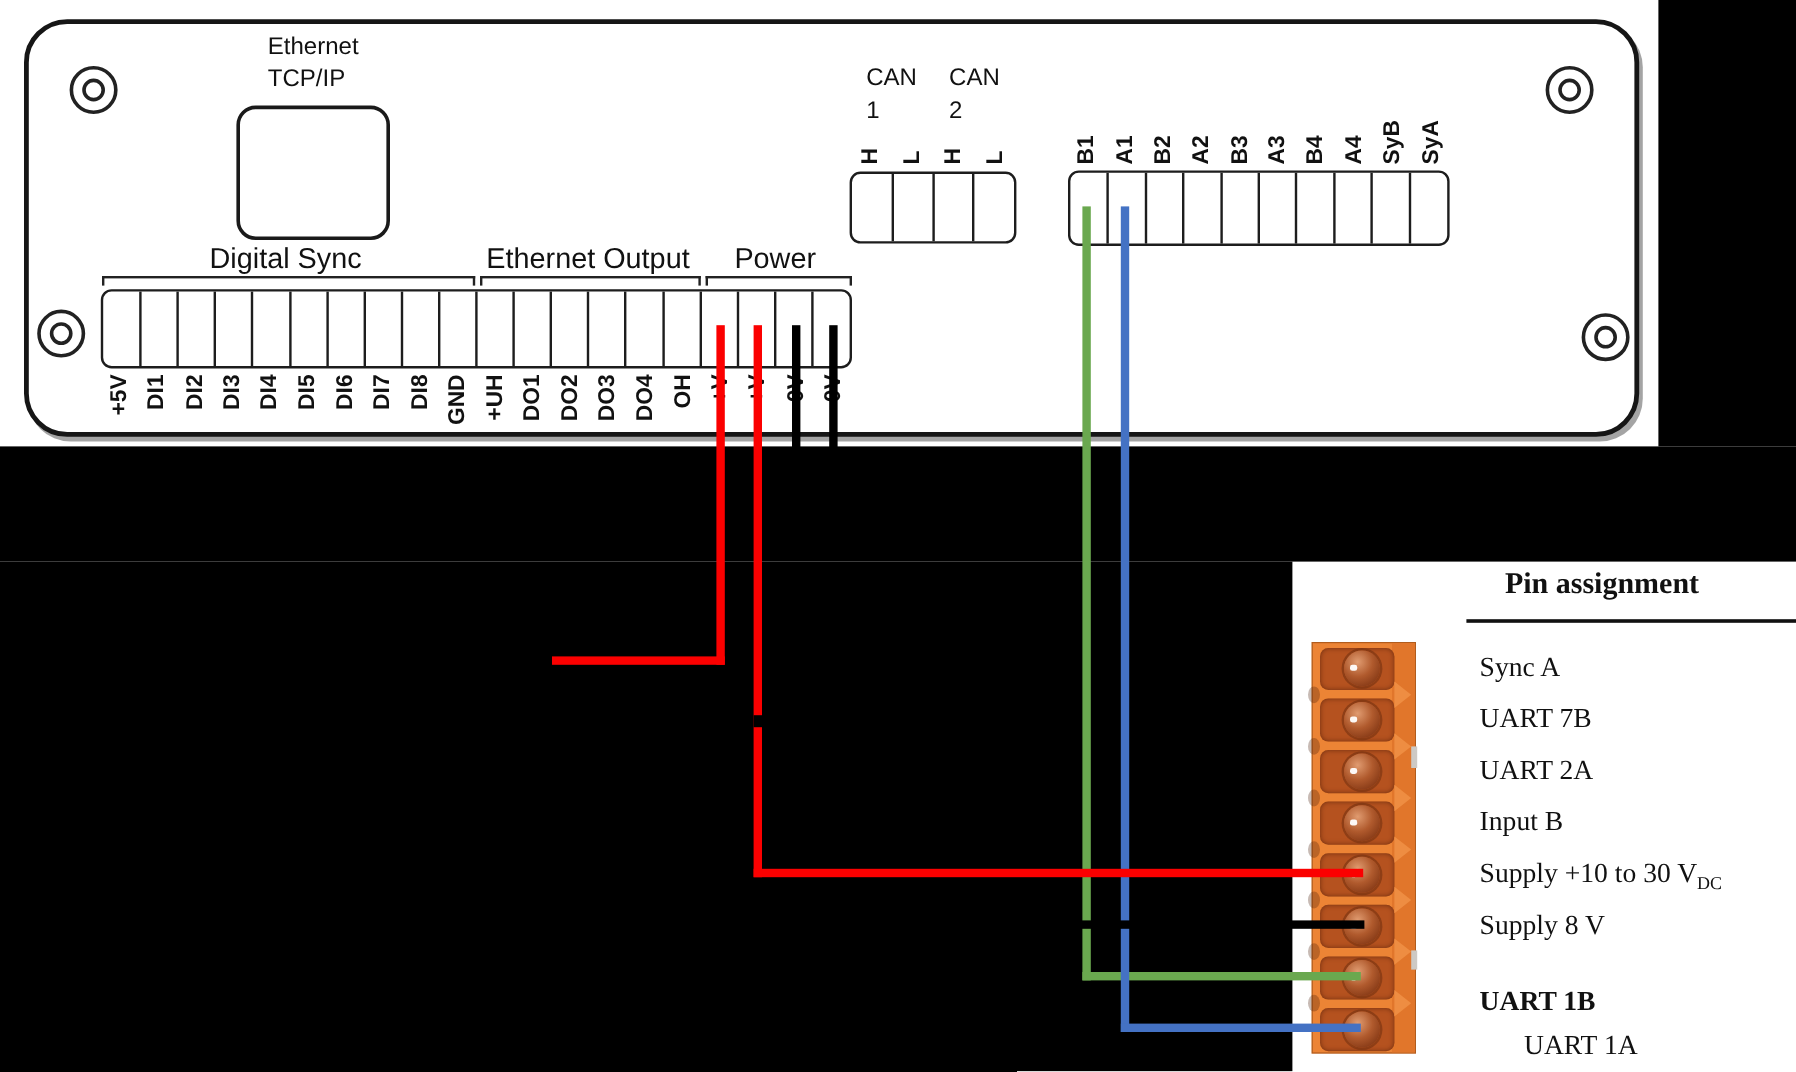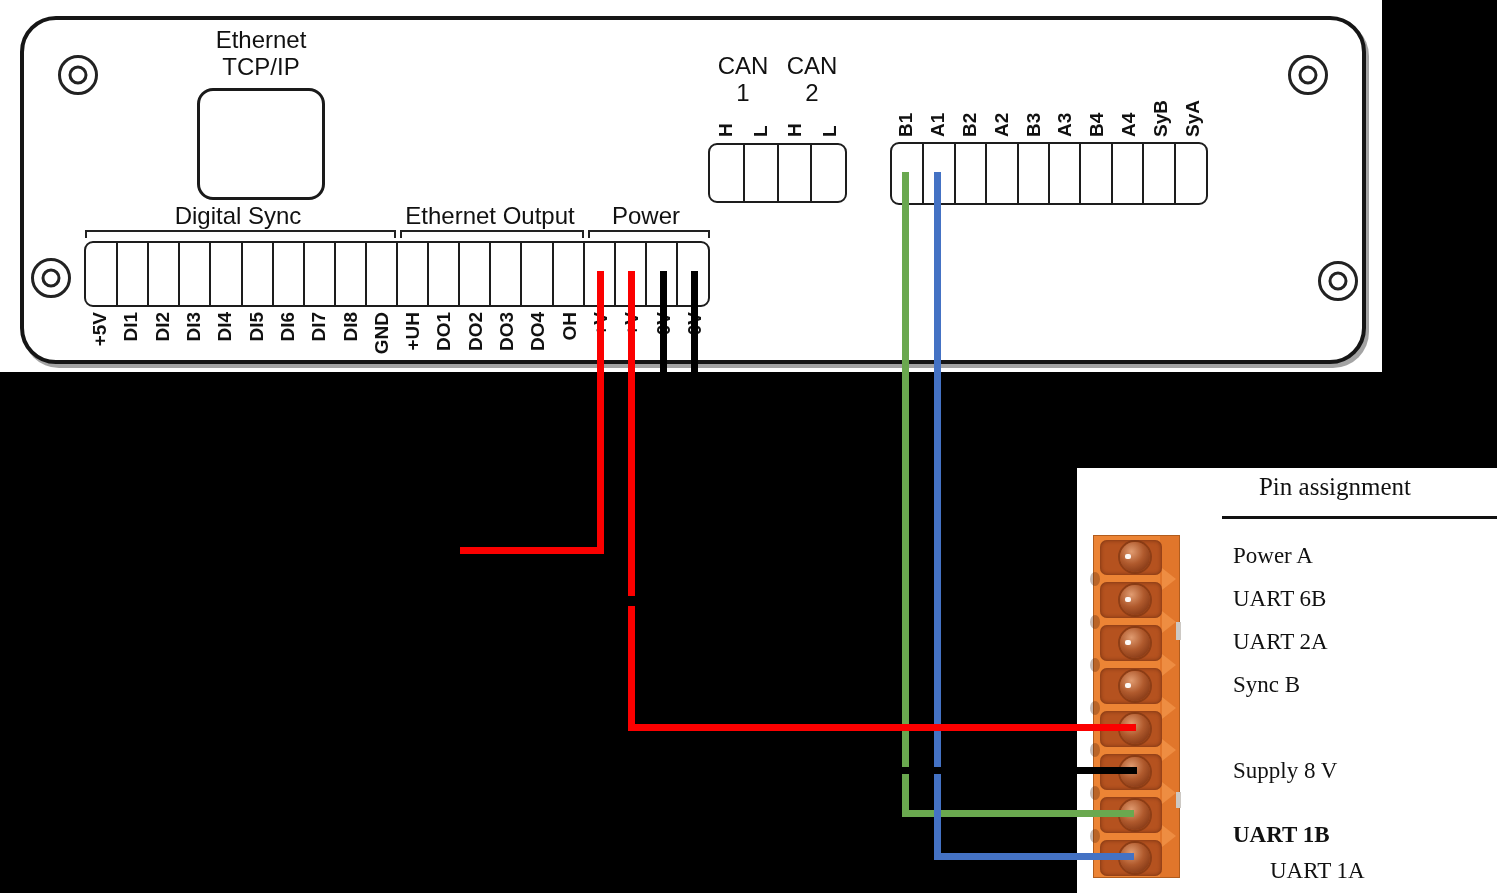--- a/index.html
+++ b/index.html
@@ -12,31 +12,31 @@
   #panel{
     position:absolute;left:20px;top:16px;width:1346px;height:348px;
     border:4px solid #161616;border-radius:36px;background:#fff;
     box-shadow:3px 4px 0 rgba(90,90,90,.55);box-sizing:border-box;
   }
   .hole{position:absolute;border:3px solid #222;border-radius:50%;width:40px;height:40px;box-sizing:border-box;}
   .hole .inner{position:absolute;left:50%;top:50%;transform:translate(-50%,-50%);
     width:19px;height:19px;border:3px solid #222;border-radius:50%;box-sizing:border-box;}
   #rj45{position:absolute;left:197px;top:88px;width:128px;height:112px;border:3px solid #1a1a1a;
     border-radius:16px;box-sizing:border-box;background:#fff;}
-  .toplabel{position:absolute;font-size:24px;line-height:27px;text-align:center;transform:translateX(-50%);white-space:nowrap;}
+  .toplabel{position:absolute;font-size:20px;line-height:27px;text-align:left;transform:translateX(-50%);white-space:nowrap;}
   .sec-label{position:absolute;font-size:24px;line-height:26px;transform:translateX(-50%);white-space:nowrap;}
   .brace{position:absolute;height:8px;border-top:2px solid #222;border-left:2px solid #222;border-right:2px solid #222;box-sizing:border-box;}
   .tblock{position:absolute;border:2px solid #1d1d1d;border-radius:9px;background:#fff;box-sizing:border-box;}
   .divider{position:absolute;width:2px;background:#1d1d1d;top:0;bottom:0;}
   .vlabel{position:absolute;font-size:19px;font-weight:700;line-height:21px;white-space:nowrap;
     transform-origin:top left;}
   .vdown{transform:rotate(-90deg) translateX(-100%);}
   .vup{transform:rotate(-90deg);}
   
-  #pa-title{position:absolute;font-family:"Liberation Serif","DejaVu Serif",serif;font-weight:400;
+  #pa-title{position:absolute;font-family:"Liberation Serif","DejaVu Serif",serif;font-weight:700;
     font-size:25px;transform:translateX(-50%);white-space:nowrap;}
   #pa-rule{position:absolute;background:#111;}
   .pa-row{position:absolute;font-family:"Liberation Serif","DejaVu Serif",serif;font-size:23px;
     height:30px;line-height:30px;white-space:nowrap;}
   .pa-row sub{font-size:15px;line-height:0;}
   
   #conn{position:absolute;background:#ec8435;border:1px solid rgba(130,60,10,.55);box-sizing:border-box;}
   #conn .rstrip{position:absolute;right:0;top:0;bottom:0;width:19px;background:#e1762b;}
   .conn-slot{position:absolute;background:#b5521f;border-radius:7px;box-shadow:inset 0 0 4px rgba(60,20,5,.6);}
   .conn-screw{position:absolute;border-radius:50%;
@@ -208,24 +208,25 @@
     <div class="vlabel vup" style="left: 895.4px; top: 137px;">B1</div>
     <div class="vlabel vup" style="left: 927.2px; top: 137px;">A1</div>
     <div class="vlabel vup" style="left: 959px; top: 137px;">B2</div>
     <div class="vlabel vup" style="left: 990.8px; top: 137px;">A2</div>
     <div class="vlabel vup" style="left: 1022.6px; top: 137px;">B3</div>
     <div class="vlabel vup" style="left: 1054.4px; top: 137px;">A3</div>
     <div class="vlabel vup" style="left: 1086.2px; top: 137px;">B4</div>
     <div class="vlabel vup" style="left: 1118px; top: 137px;">A4</div>
     <div class="vlabel vup" style="left: 1149.8px; top: 137px;">SyB</div>
     <div class="vlabel vup" style="left: 1181.6px; top: 137px;">SyA</div>
-    <div class="pa-row" style="left: 1233px; top: 541.438px;"><span>Power A</span></div>
-    <div class="pa-row" style="left: 1233px; top: 584.312px;"><span>UART 6B</span></div>
+    <div class="pa-row" style="left: 1233px; top: 541.438px;"><span>Sync A</span></div>
+    <div class="pa-row" style="left: 1233px; top: 584.312px;"><span>UART 7B</span></div>
     <div class="pa-row" style="left: 1233px; top: 627.188px;"><span>UART 2A</span></div>
-    <div class="pa-row" style="left: 1233px; top: 670.062px;"><span>Sync B</span></div>
+    <div class="pa-row" style="left: 1233px; top: 670.062px;"><span>Input B</span></div>
+    <div class="pa-row" style="left: 1233px; top: 712.938px;"><span>Supply +10 to 30 V</span><sub>DC</sub></div>
     <div class="pa-row" style="left: 1233px; top: 755.812px;"><span>Supply 8 V</span></div>
     <div class="pa-row" style="left: 1233px; top: 820px; font-weight: bold;"><span>UART 1B</span></div>
     <div class="pa-row" style="left: 1233px; top: 856px; margin-left: 37px;"><span>UART 1A</span></div>
     <div class="wire" style="left: 902.4px; top: 172px; width: 7px; height: 645px; background: rgb(106, 168, 79);"></div>
     <div class="wire" style="left: 902.4px; top: 810px; width: 232px; height: 7px; background: rgb(106, 168, 79);"></div>
     <div class="wire" style="left: 934.2px; top: 172px; width: 7px; height: 688px; background: rgb(68, 114, 196);"></div>
     <div class="wire" style="left: 934.2px; top: 853px; width: 200px; height: 7px; background: rgb(68, 114, 196);"></div>
     <div class="wire" style="left: 597px; top: 271px; width: 7px; height: 283px; background: rgb(251, 0, 0);"></div>
     <div class="wire" style="left: 460px; top: 547px; width: 144px; height: 7px; background: rgb(251, 0, 0);"></div>
     <div class="wire" style="left: 628.3px; top: 271px; width: 7px; height: 460px; background: rgb(251, 0, 0);"></div>

